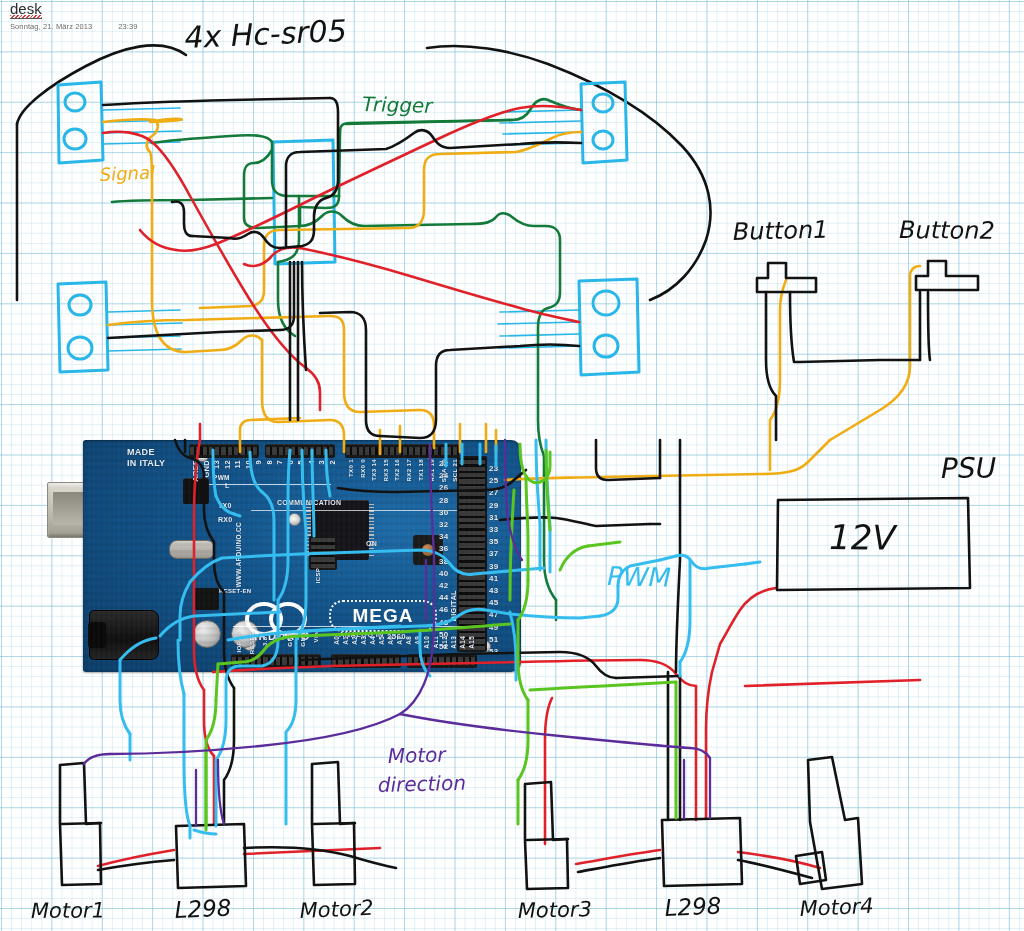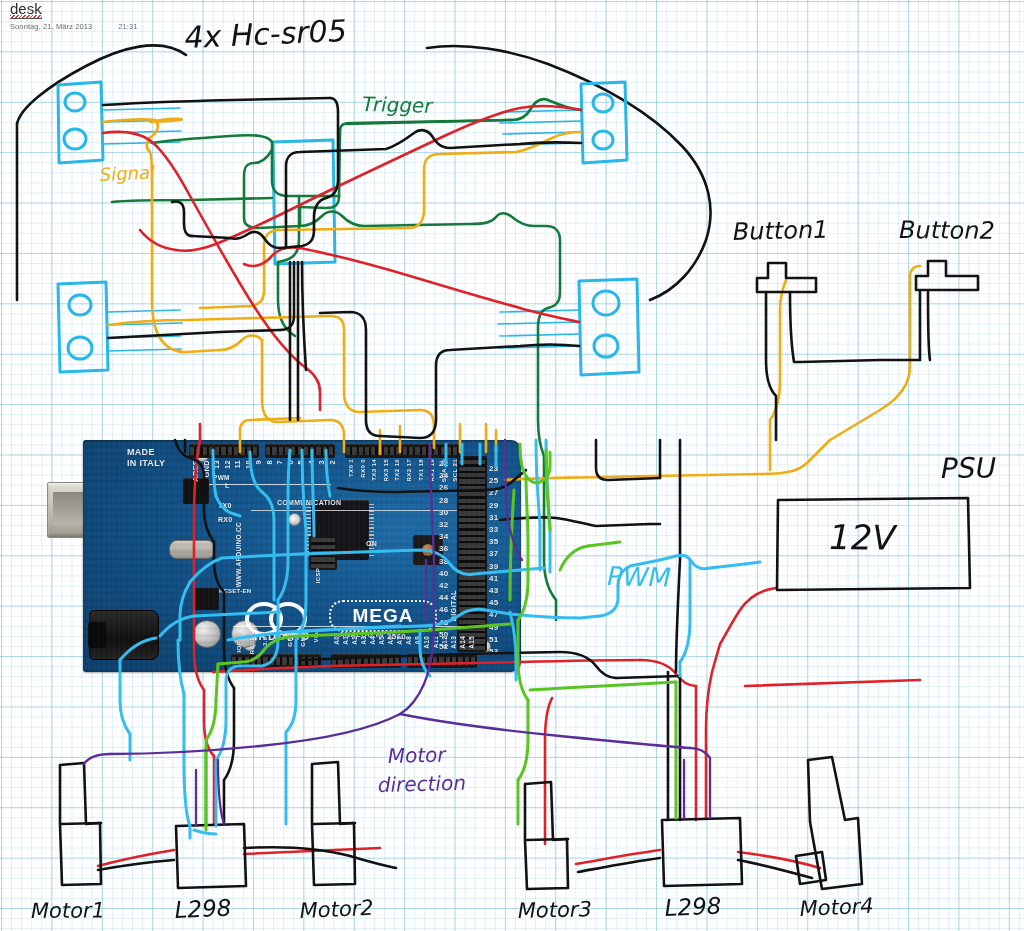--- a/index.html
+++ b/index.html
@@ -110,21 +110,21 @@
   .wline{position:absolute;height:1px;background:rgba(255,255,255,.75);}
 </style>
 </head>
 <body>
 
 <div id="page">
 
   <div id="hdr">
     <div class="title">desk</div>
     <div class="meta">
-      <span class="d">Sonntag, 21. März 2013</span><span class="t">21:31</span>
+      <span class="d">Sonntag, 21. März 2013</span><span class="t">23:39</span>
     </div>
   </div>
 
   <div id="board">
     <div class="usb"></div>
     <div class="pcb">
       <div class="barrel"></div>
 
       <div class="silk" style="left:44px;top:7px;font-size:9px;line-height:11px;">MADE<br>IN ITALY</div>
 

